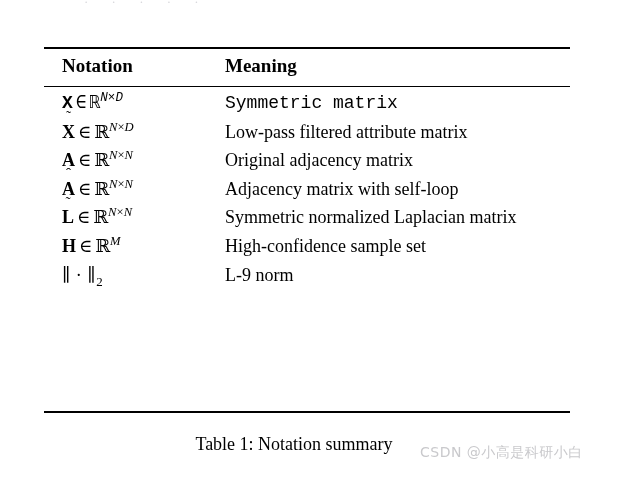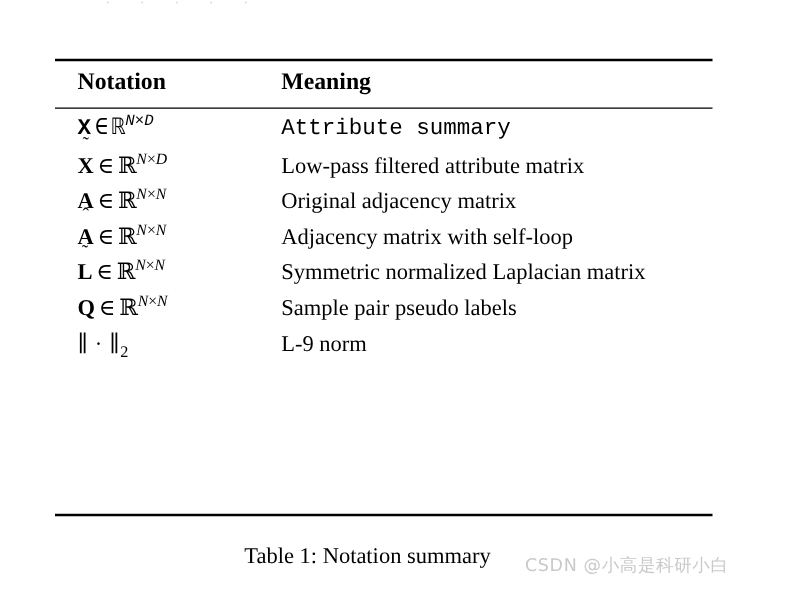--- a/index.html
+++ b/index.html
@@ -176,21 +176,21 @@
     <thead>
       <tr>
         <th>Notation</th>
         <th>Meaning</th>
       </tr>
     </thead>
     <tbody>
 
       <tr>
         <td><span class="mathbf">X</span><span class="op">∈</span><span class="bb">ℝ</span><span class="sup"><span class="mathit">N</span><span class="rm">×</span><span class="mathit">D</span></span></td>
-        <td>Attribute summary</td>
+        <td>Symmetric matrix</td>
       </tr>
 
       <tr>
         <td><span class="accent-wrap mathbf">X<span class="accent">˜</span></span><span class="op">∈</span><span class="bb">ℝ</span><span class="sup"><span class="mathit">N</span><span class="rm">×</span><span class="mathit">D</span></span></td>
         <td>Low-pass filtered attribute matrix</td>
       </tr>
 
       <tr>
         <td><span class="mathbf">A</span><span class="op">∈</span><span class="bb">ℝ</span><span class="sup"><span class="mathit">N</span><span class="rm">×</span><span class="mathit">N</span></span></td>
         <td>Original adjacency matrix</td>
@@ -203,25 +203,25 @@
 
 
       <tr>
         <td><span class="accent-wrap mathbf">L<span class="accent">˜</span></span><span class="op">∈</span><span class="bb">ℝ</span><span class="sup"><span class="mathit">N</span><span class="rm">×</span><span class="mathit">N</span></span></td>
         <td>Symmetric normalized Laplacian matrix</td>
       </tr>
 
 
 
 
-
-      <tr>
-        <td><span class="mathbf">Q</span><span class="op">∈</span><span class="bb">ℝ</span><span class="sup"><span class="mathit">N</span><span class="rm">×</span><span class="mathit">N</span></span></td>
-        <td>Sample pair pseudo labels</td>
-      </tr>
+      <tr>
+        <td><span class="mathbf">H</span><span class="op">∈</span><span class="bb">ℝ</span><span class="sup"><span class="mathit">M</span></span></td>
+        <td>High-confidence sample set</td>
+      </tr>
+
 
       <tr>
         <td><span class="norm-bars">∥&nbsp;·&nbsp;∥</span><span class="sub2">2</span></td>
         <td>L-9 norm</td>
       </tr>
 
     </tbody>
   </table>
 </div>
 

